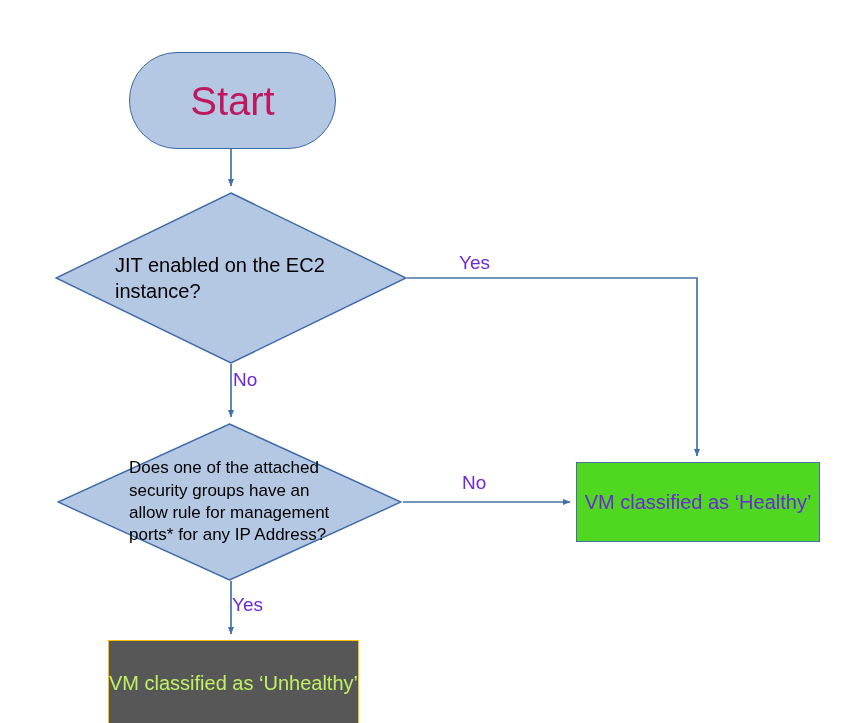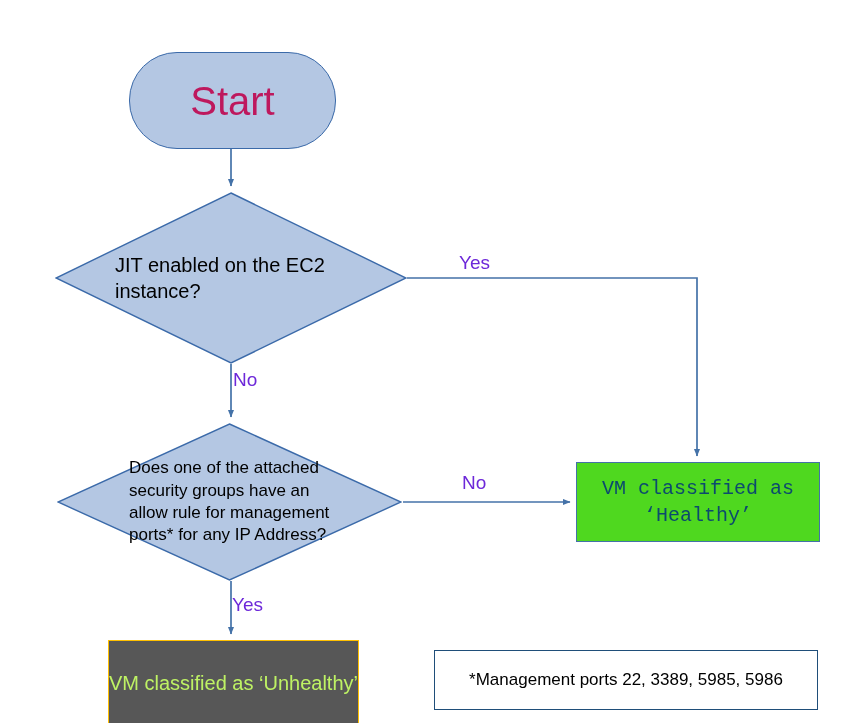--- a/index.html
+++ b/index.html
@@ -98,23 +98,22 @@
   #healthy-node {
     left: 576px;
     top: 462px;
     width: 244px;
     height: 80px;
     background: #4fd81f;
     border: 1.6px solid #4472a8;
   }
   #healthy-node .node-label {
     font-size: 20px;
-    color: #0c4a6e;
+    color: #6d28d9;
     line-height: 1.35;
-    font-family: Liberation Mono, monospace;
   }
   #unhealthy-node {
     left: 108px;
     top: 640px;
     width: 251px;
     height: 86px;
     background: #575757;
     border: 1.6px solid #ffc000;
   }
   #unhealthy-node .node-label {
@@ -203,22 +202,19 @@
   </div>
 
   <div class="node" id="healthy-node">
     <span class="node-label">VM classified as ‘Healthy’</span>
   </div>
 
   <div class="node" id="unhealthy-node">
     <span class="node-label">VM classified as ‘Unhealthy’</span>
   </div>
 
-  <div class="node" id="footnote-box">
-    <span class="node-label">*Management ports 22, 3389, 5985, 5986</span>
-  </div>
 
   <div class="edge-label" id="edge-label-yes-jit">Yes</div>
   <div class="edge-label" id="edge-label-no-jit">No</div>
   <div class="edge-label" id="edge-label-no-sg">No</div>
   <div class="edge-label" id="edge-label-yes-sg">Yes</div>
 
 </div>
 
 </body></html>

